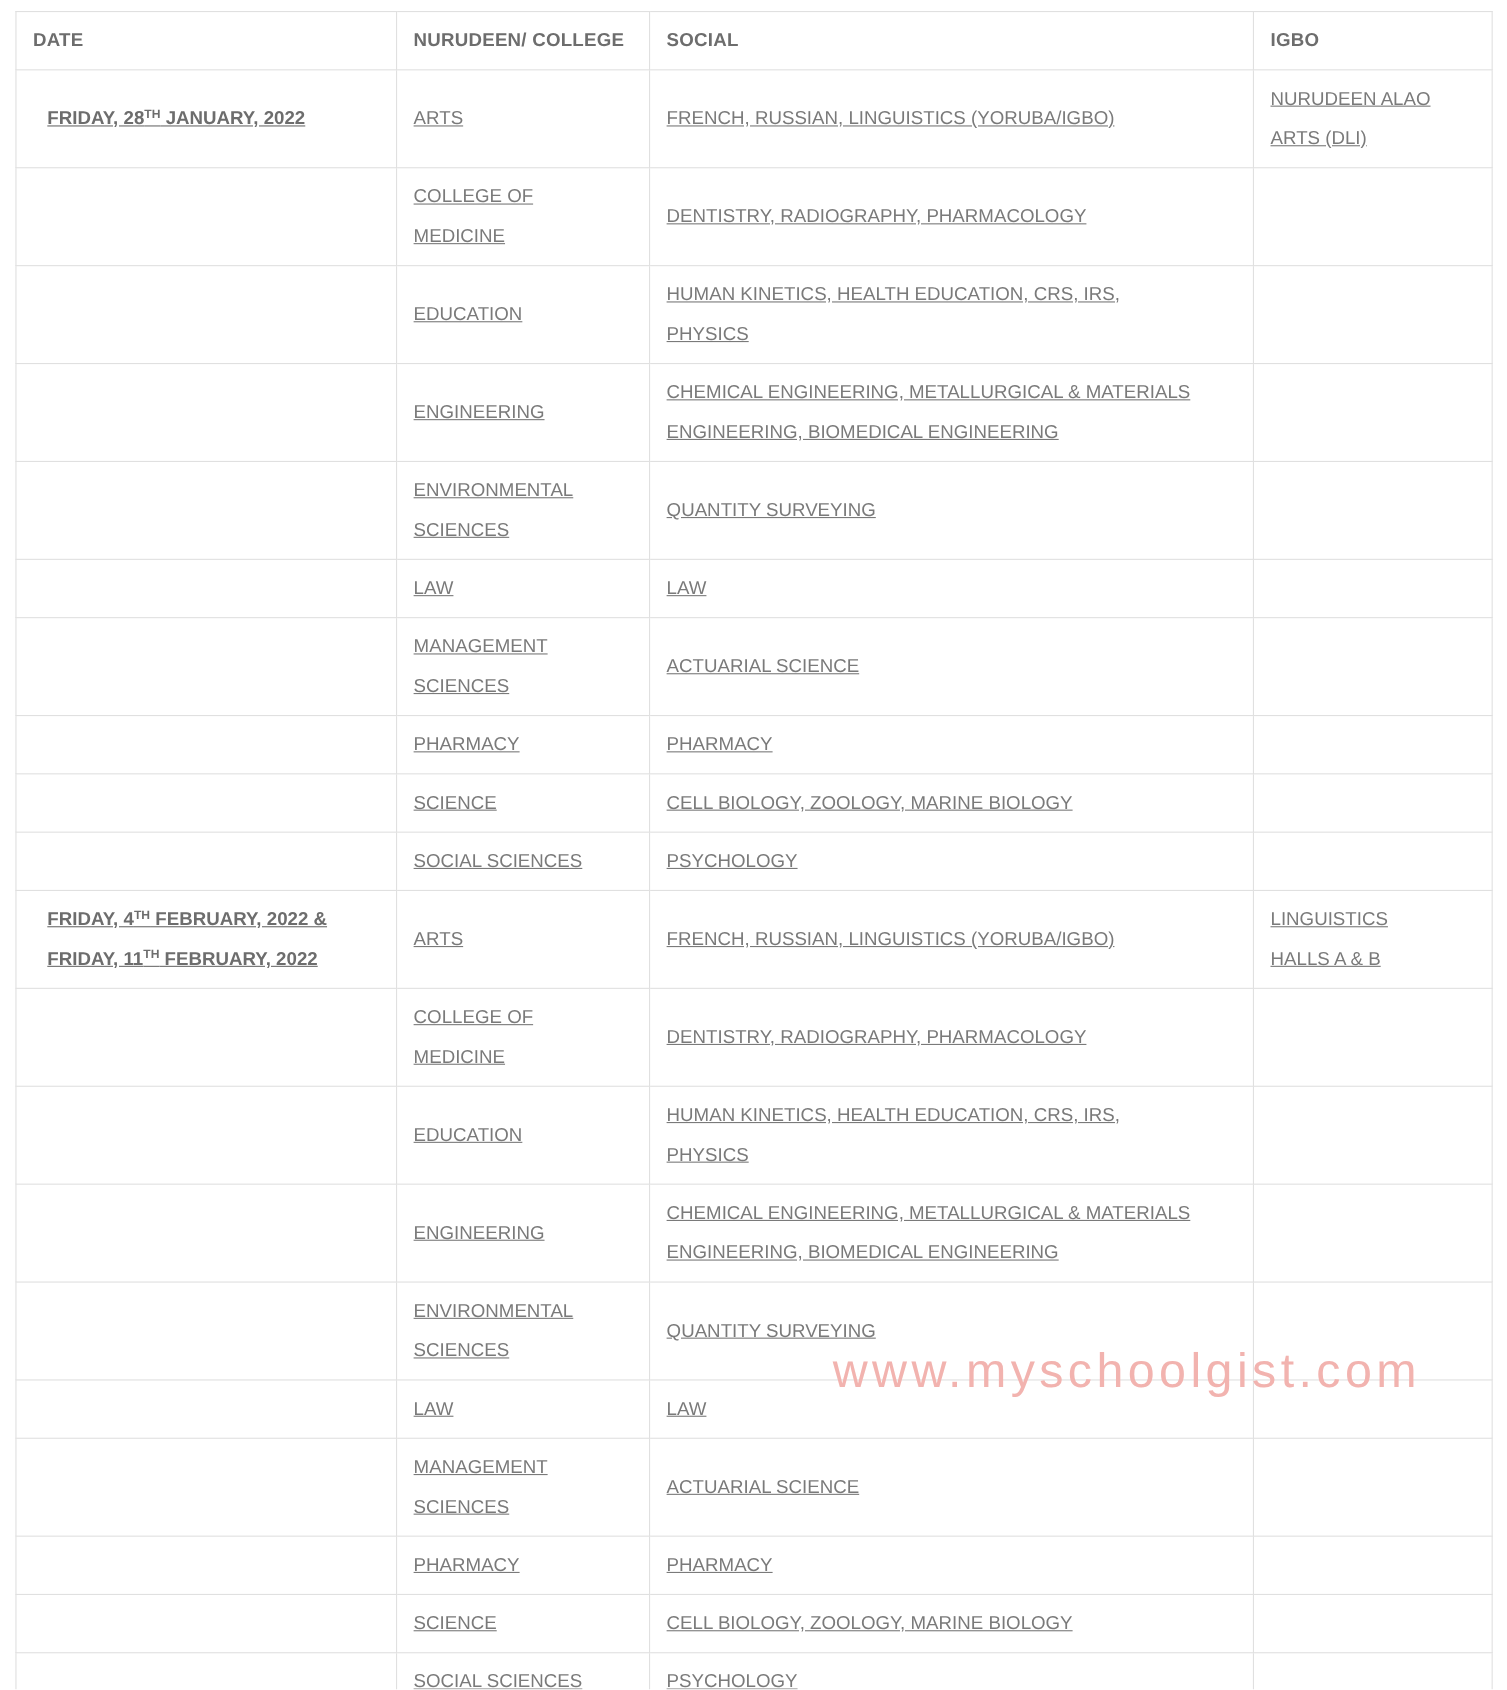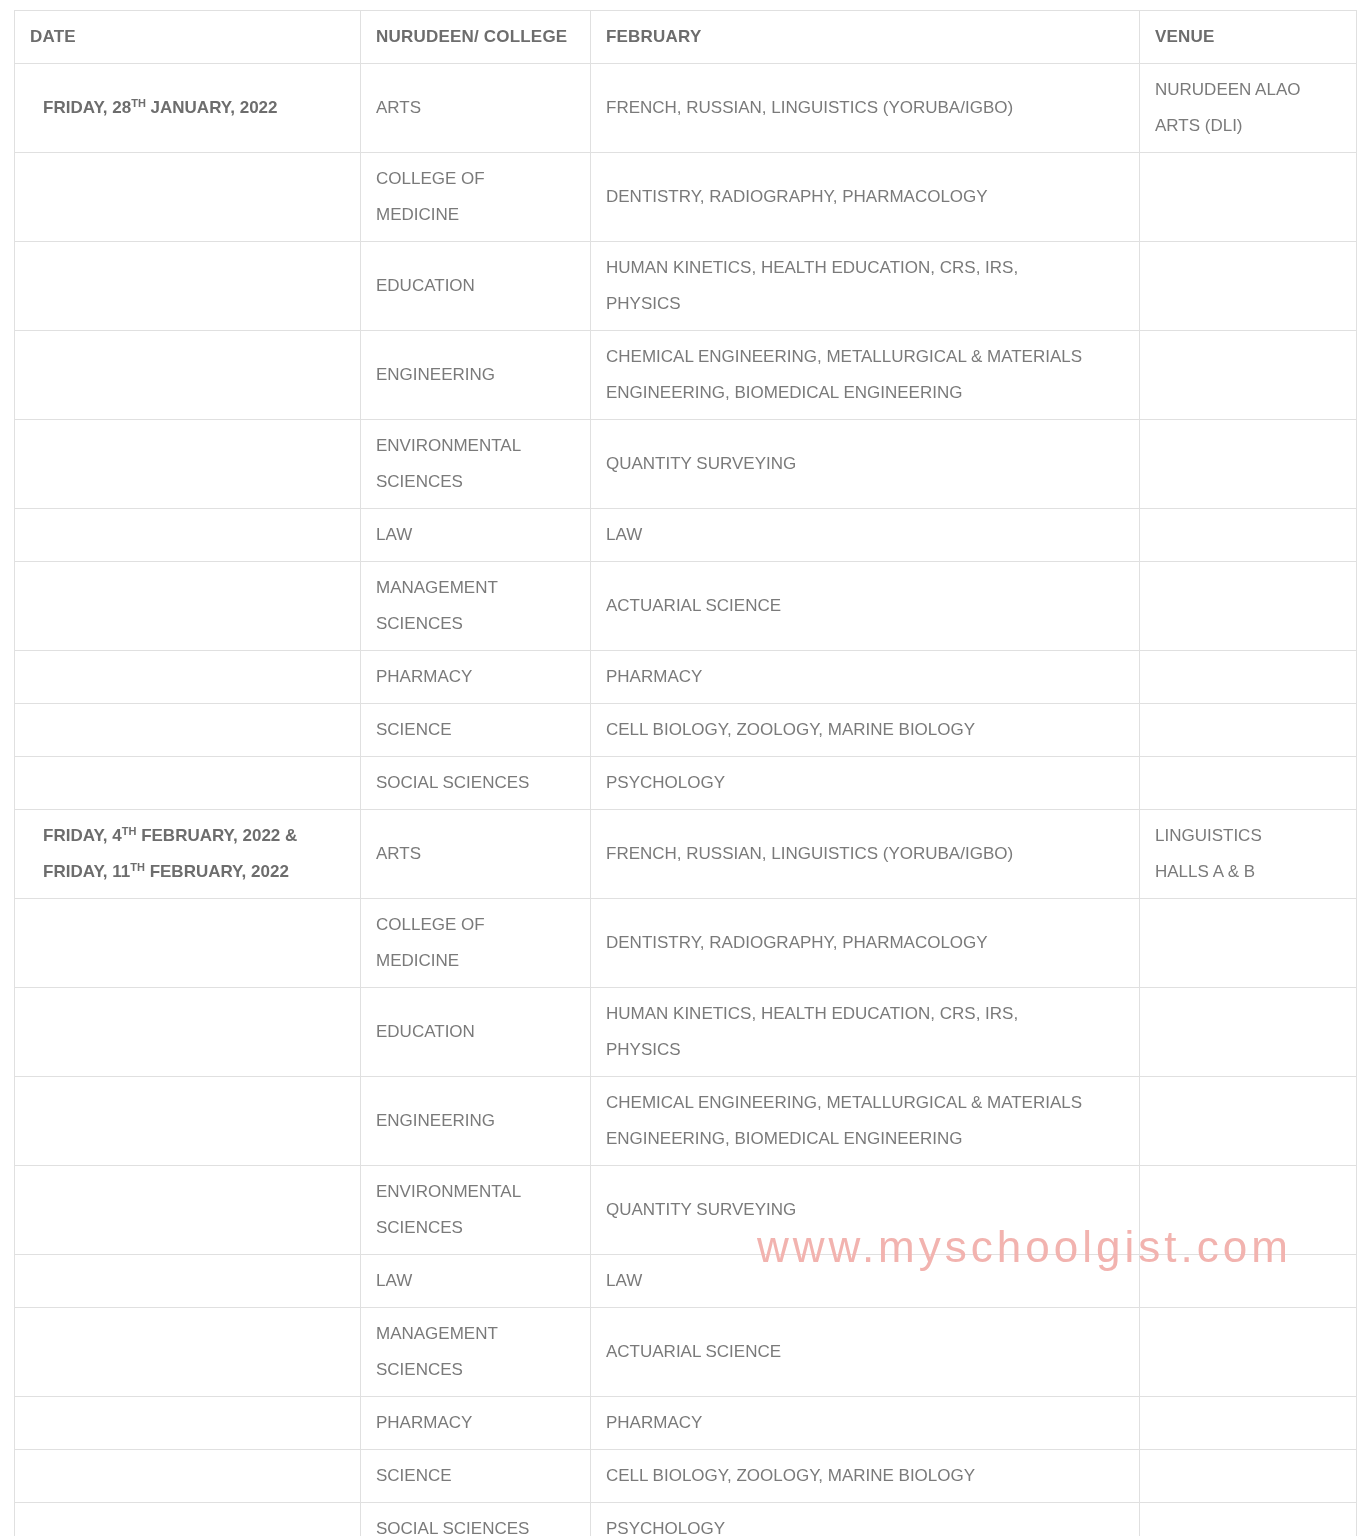--- a/index.html
+++ b/index.html
@@ -20,21 +20,21 @@
     font-size: 17px;
     overflow: hidden;
   }
   th {
     color: #6d6d6d;
     font-weight: bold;
     letter-spacing: 0.2px;
   }
   td { color: #7a7a7a; }
   td.cell-date { color: #6d6d6d; font-weight: bold; padding-left: 28px; }
-  .line { white-space: nowrap; }
+  .line { white-space: nowrap; text-decoration: underline; }
   sup {
     font-size: 11px;
     line-height: 0;
     vertical-align: 6px;
     letter-spacing: 0;
   }
   .watermark {
     position: absolute;
     left: 757px;
     top: 1222px;
@@ -53,22 +53,22 @@
     <colgroup>
       <col style="width:346px">
       <col style="width:230px">
       <col style="width:549px">
       <col style="width:217px">
     </colgroup>
     <thead>
       <tr id="headerRow">
           <th>DATE</th>
           <th>NURUDEEN/ COLLEGE</th>
-          <th>FEBRUARY</th>
-          <th>VENUE</th>
+          <th>SOCIAL</th>
+          <th>IGBO</th>
         </tr>
     </thead>
     <tbody id="tbody">
         <tr>
           <td class="cell-date">
             <div class="line">FRIDAY, 28<sup>TH</sup> JANUARY, 2022</div>
           </td>
           <td class="cell-faculty">
             <div class="line">ARTS</div>
           </td>

